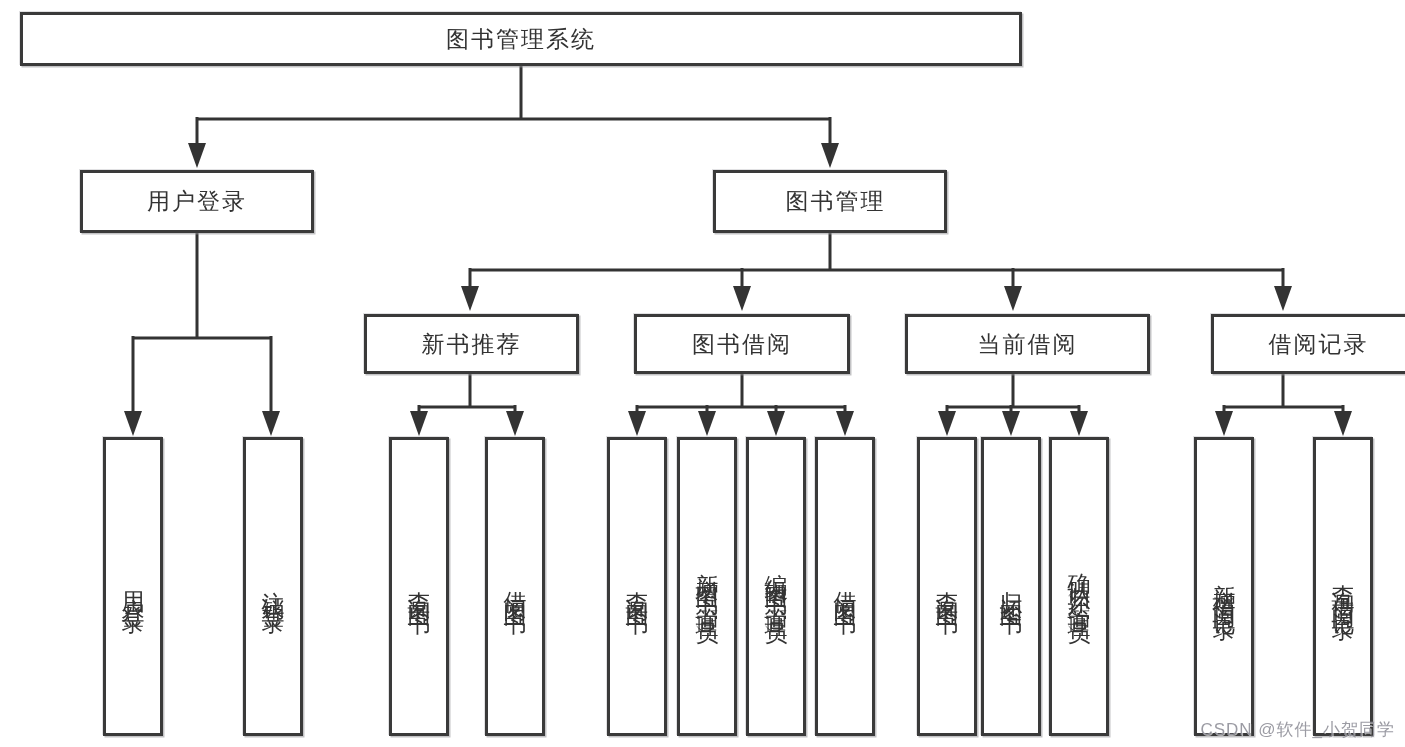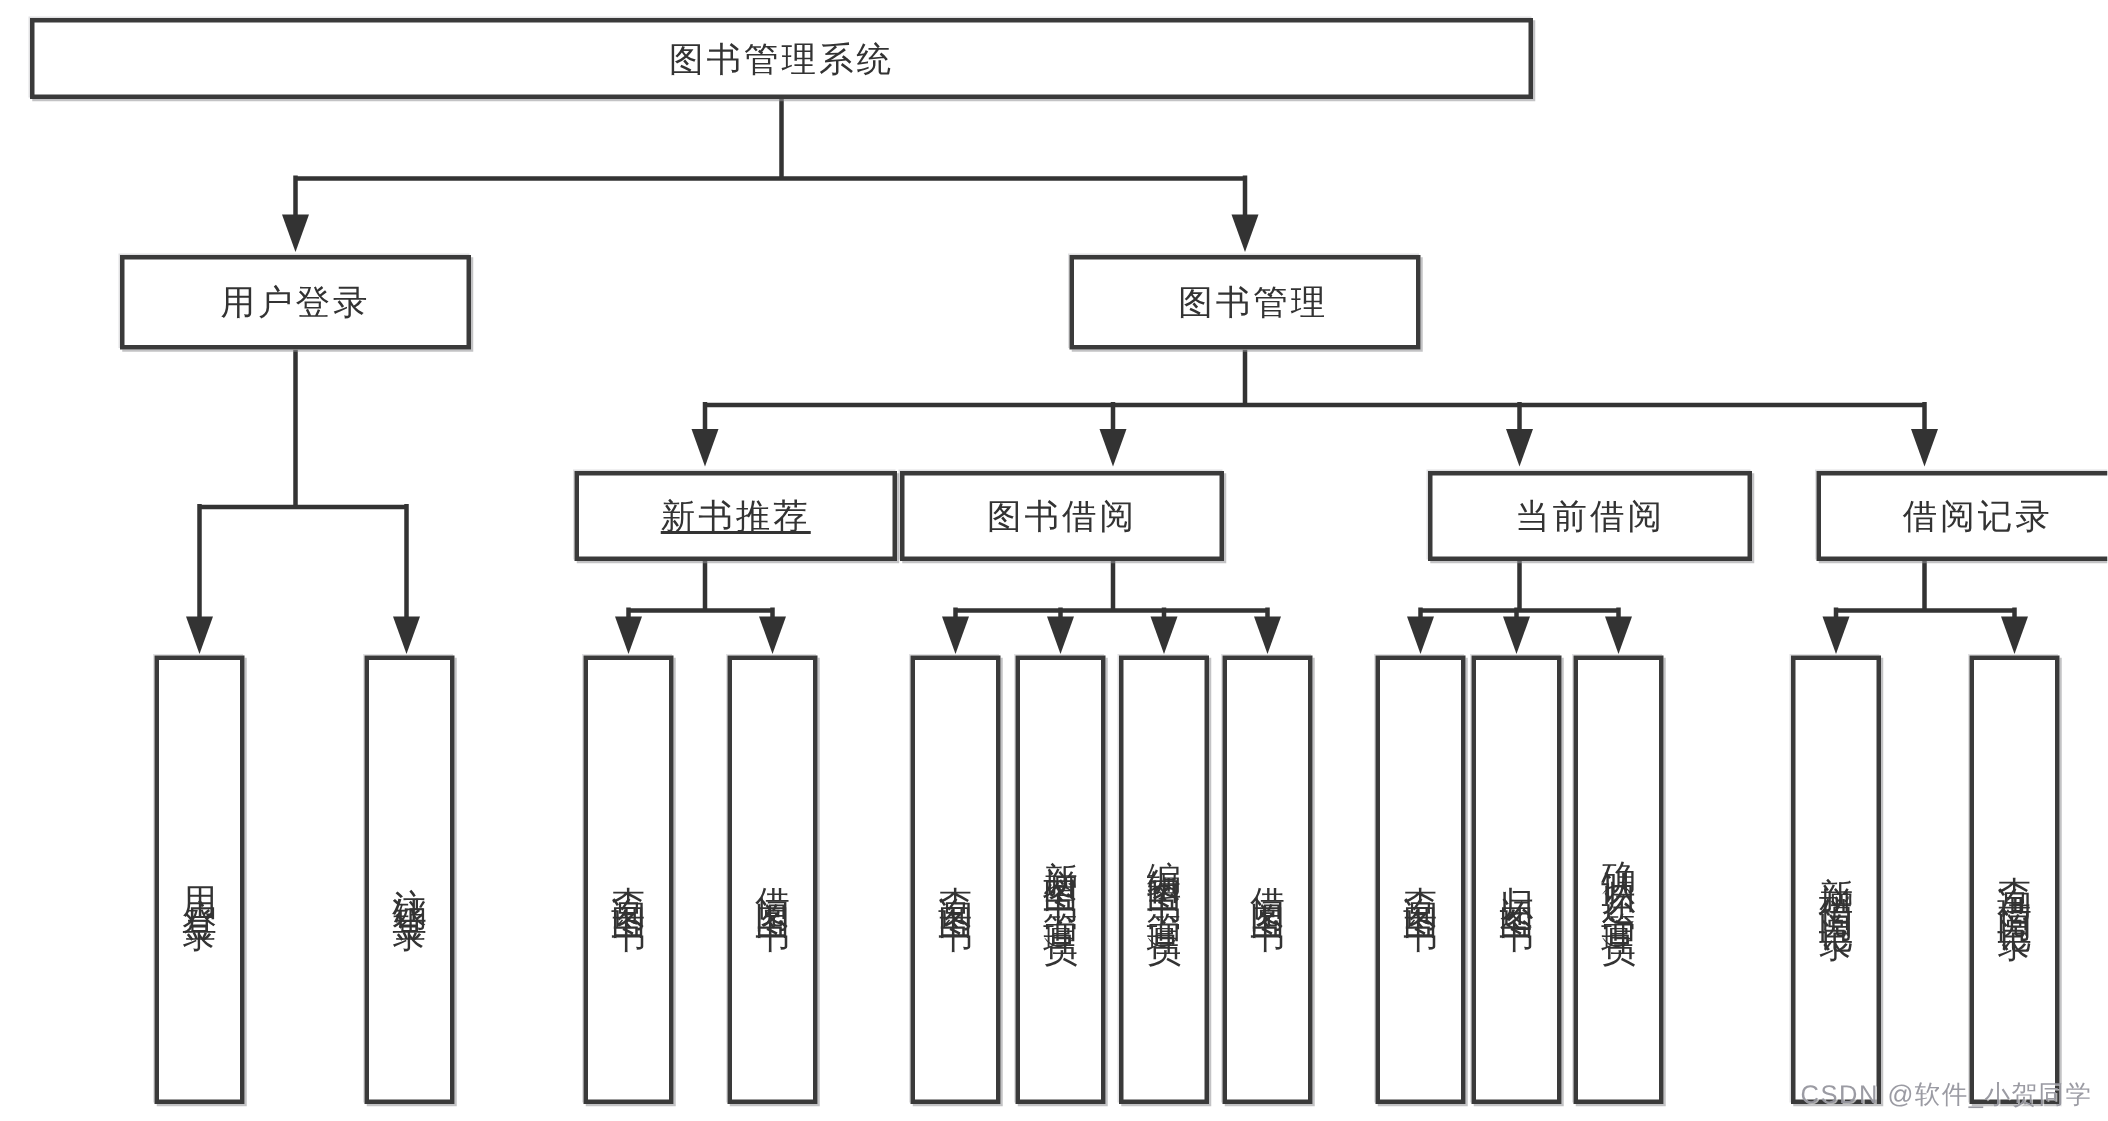--- a/index.html
+++ b/index.html
@@ -103,27 +103,27 @@
     <span class="lbl">图书管理系统</span>
   </div>
 
   <div class="box h" style="left:80px; top:170px; width:234px; height:63px;">
     <span class="lbl">用户登录</span>
   </div>
   <div class="box h" style="left:713px; top:170px; width:234px; height:63px;padding-left:11px;">
     <span class="lbl">图书管理</span>
   </div>
 
-  <div class="box h" style="left:383px; top:314px; width:215px; height:60px;text-decoration:underline;">
+  <div class="box h" style="left:364px; top:314px; width:215px; height:60px;">
     <span class="lbl">新书推荐</span>
   </div>
-  <div class="box h" style="left:600px; top:314px; width:216px; height:60px;">
+  <div class="box h" style="left:634px; top:314px; width:216px; height:60px;">
     <span class="lbl">图书借阅</span>
   </div>
-  <div class="box h" style="left:952px; top:314px; width:216px; height:60px;">
+  <div class="box h" style="left:905px; top:314px; width:245px; height:60px;">
     <span class="lbl">当前借阅</span>
   </div>
   <div class="box h" style="left:1175px; top:314px; width:215px; height:60px;margin-left:36px;">
     <span class="lbl">借阅记录</span>
   </div>
 
   <div class="box v" style="left:103px; top:437px; width:60px; height:299px;">
     <span class="lbl">用户登录</span>
   </div>
   <div class="box v" style="left:243px; top:437px; width:60px; height:299px;">

